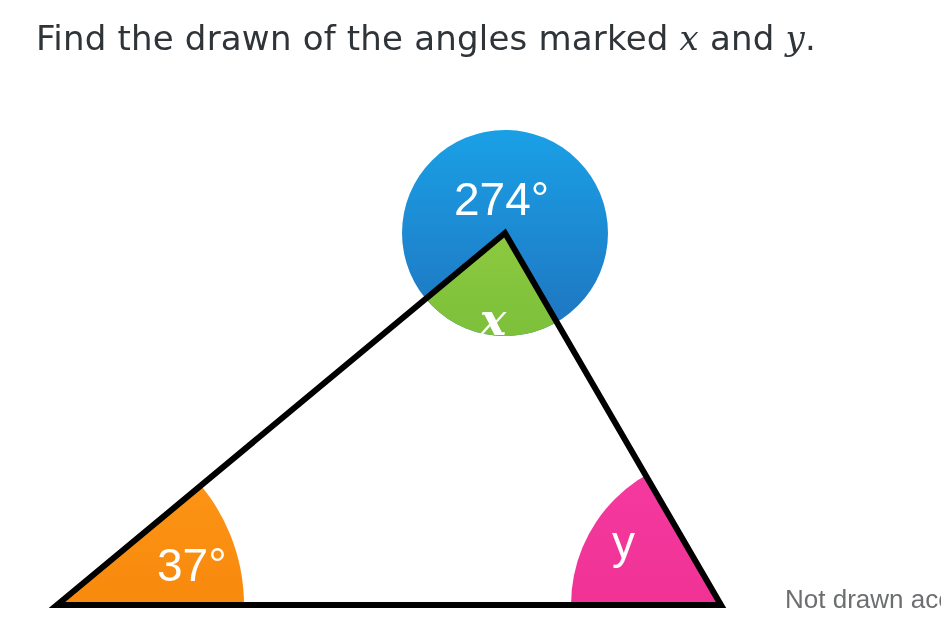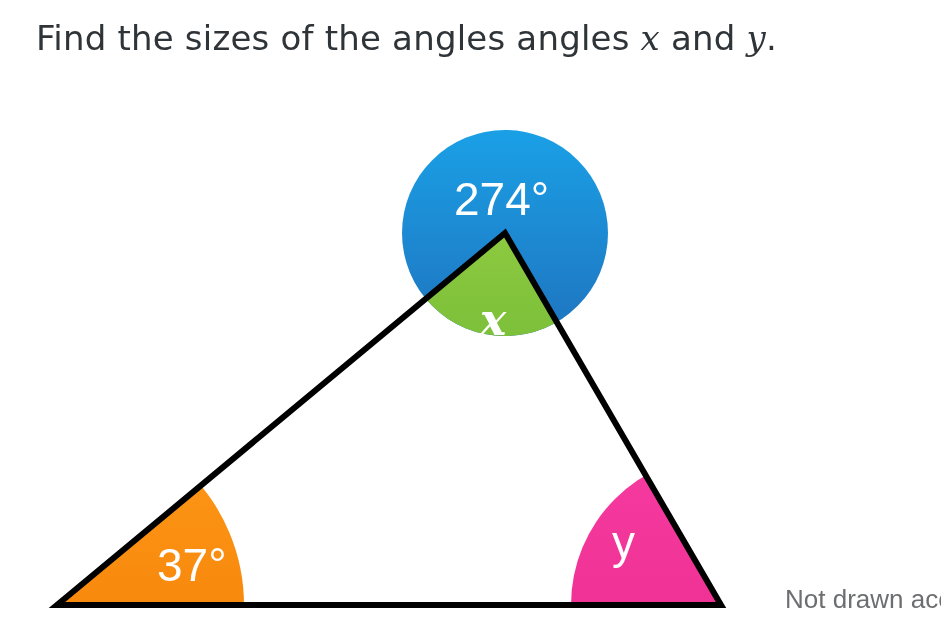--- a/index.html
+++ b/index.html
@@ -16,21 +16,21 @@
     font-family: "Liberation Sans", sans-serif;
     font-size: 26px; color: #6d6e70; white-space: nowrap;
   }
   svg.diagram { position: absolute; left: 0; top: 0; }
   .lbl { font-family: "Liberation Sans", sans-serif; fill: #ffffff; }
   .lbl-x { font-family: "DejaVu Serif", serif; font-style: italic; font-weight: bold; fill: #ffffff; }
 </style>
 </head>
 <body>
 
-<div class="question"><span>Find the sizes of the angles angles </span><span class="var">x</span><span> and </span><span class="var">y</span><span>.</span></div>
+<div class="question"><span>Find the drawn of the angles marked </span><span class="var">x</span><span> and </span><span class="var">y</span><span>.</span></div>
 
 <svg class="diagram" width="941" height="638" viewBox="0 0 941 638">
   <defs>
     <linearGradient id="blueGrad" x1="0" y1="0" x2="0" y2="1">
       <stop offset="0" stop-color="#1aa0e6"></stop>
       <stop offset="1" stop-color="#1f74bf"></stop>
     </linearGradient>
     <linearGradient id="orangeGrad" x1="0" y1="0" x2="0" y2="1">
       <stop offset="0" stop-color="#ff9a1a"></stop>
       <stop offset="1" stop-color="#f07800"></stop>

